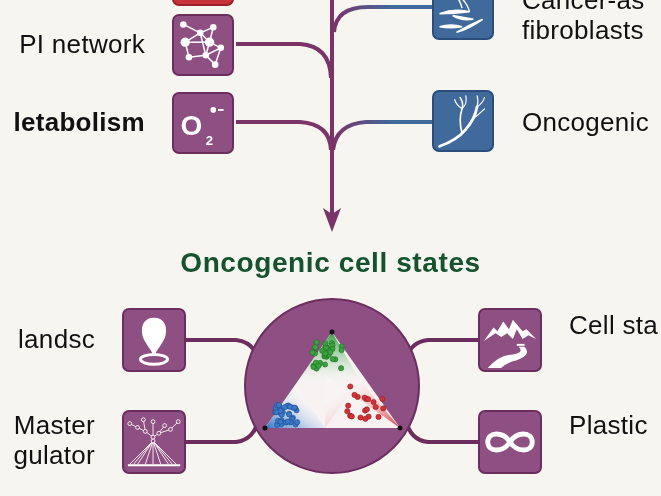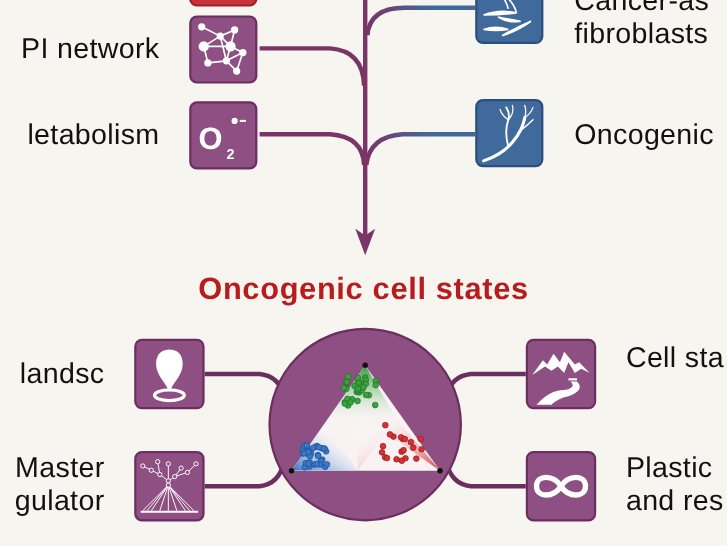--- a/index.html
+++ b/index.html
@@ -7,21 +7,21 @@
          font-family:"Liberation Sans", "DejaVu Sans", sans-serif; }
   .label { position:absolute; color:#111; font-size:26px; line-height:30px; white-space:nowrap; letter-spacing:0.3px; }
   .label.right { text-align:left; }
   .label.left { text-align:right; }
   .tile { position:absolute; width:62px; height:62px; border-radius:7px; box-sizing:border-box; }
   .tile.purple { background:#8e4f82; border:2px solid #6b2e5f; }
   .tile.blue { background:#406a9c; border:2px solid #2b4e7c; }
   .tile.red { background:#c8323a; border:2px solid #9e2028; }
   .tile svg { position:absolute; left:0; top:0; width:100%; height:100%; }
   #title { position:absolute; left:0; width:661px; top:247px; text-align:center;
-           font-size:28px; font-weight:bold; color:#b91c1c; letter-spacing:0.6px; }
+           font-size:28px; font-weight:bold; color:#14532d; letter-spacing:0.6px; }
   #connectors { position:absolute; left:0; top:0; width:661px; height:496px; }
 </style>
 </head>
 <body>
 
 <svg id="connectors" viewBox="0 0 661 496">
   <defs>
     <linearGradient id="gBlueTop" x1="0" x2="1" y1="0" y2="0">
       <stop offset="0" stop-color="#7a3468"></stop>
         <stop offset="0.6" stop-color="#406a9c"></stop>
@@ -44,21 +44,21 @@
   <path d="M186 442 L236 442 Q254 440 258 420" stroke="#6b2e5f" stroke-width="4" fill="none"></path>
   <path d="M478 340 L428 340 Q410 342 406 360" stroke="#6b2e5f" stroke-width="4" fill="none"></path>
   <path d="M478 442 L428 442 Q410 440 406 420" stroke="#6b2e5f" stroke-width="4" fill="none"></path>
 
   <circle cx="332" cy="386" r="87" fill="#8e4f82" stroke="#6b2e5f" stroke-width="2"></circle>
 </svg>
 
 <div class="tile red" style="left:172px; top:-56px;"></div>
 
 <div class="label left" style="right:516px; top:29px;">PI network</div>
-<div class="label left" style="right:516px; top:107px;">letabolism</div>
+<div class="label left" style="right:516px; top:107px;font-weight:bold;">letabolism</div>
 
 <div class="tile purple" style="left:172px; top:14px;">
   <svg viewBox="0 0 62 62">
     <g stroke="#fff" stroke-width="1.6" fill="none">
       <line x1="10" y1="9" x2="28" y2="18"></line>
         <line x1="28" y1="18" x2="42" y2="12"></line>
       <line x1="12" y1="28" x2="28" y2="18"></line>
         <line x1="12" y1="28" x2="38" y2="28"></line>
       <line x1="28" y1="18" x2="38" y2="28"></line>
         <line x1="12" y1="28" x2="16" y2="44"></line>
@@ -189,21 +189,20 @@
 <div class="label left" style="right:566px; top:410px;">
   <div>Master</div>
   <div>gulator</div>
 </div>
 
 <div class="label right" style="left:569px; top:310px;">
   <div>Cell sta</div>
 </div>
 <div class="label right" style="left:569px; top:410px;">
   <div>Plastic</div>
-  <div>and res</div>
 </div>
 
 <svg style="position:absolute; left:255px; top:320px; width:155px; height:115px;" viewBox="0 0 155 115">
   <defs>
     <linearGradient id="gGreen" x1="0" y1="0" x2="0" y2="1">
       <stop offset="0" stop-color="#2e9a3a"></stop>
         <stop offset="1" stop-color="#ffffff" stop-opacity="0.1"></stop>
     </linearGradient>
     <linearGradient id="gBlue" x1="0" y1="1" x2="1" y2="0">
       <stop offset="0" stop-color="#2a6ec4"></stop>

